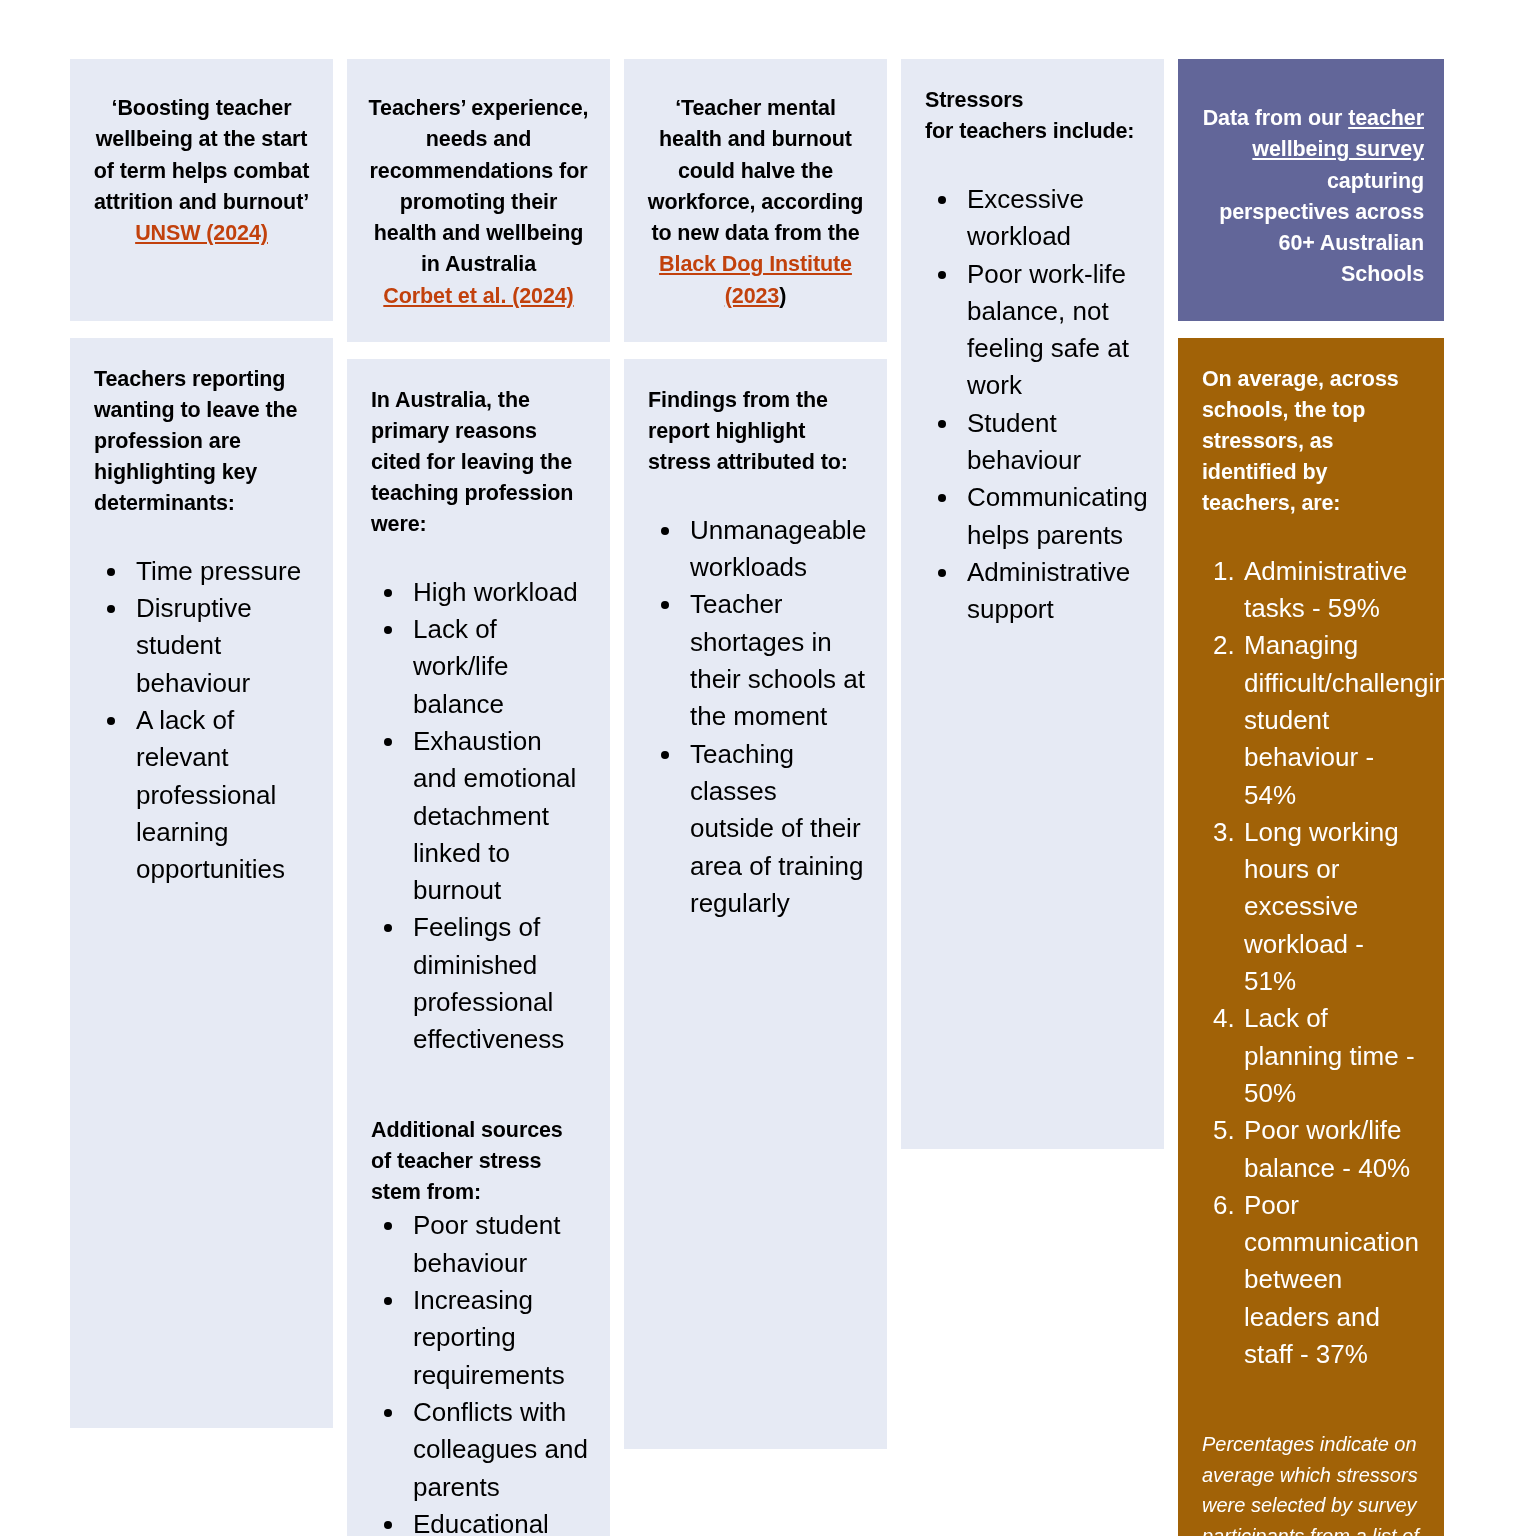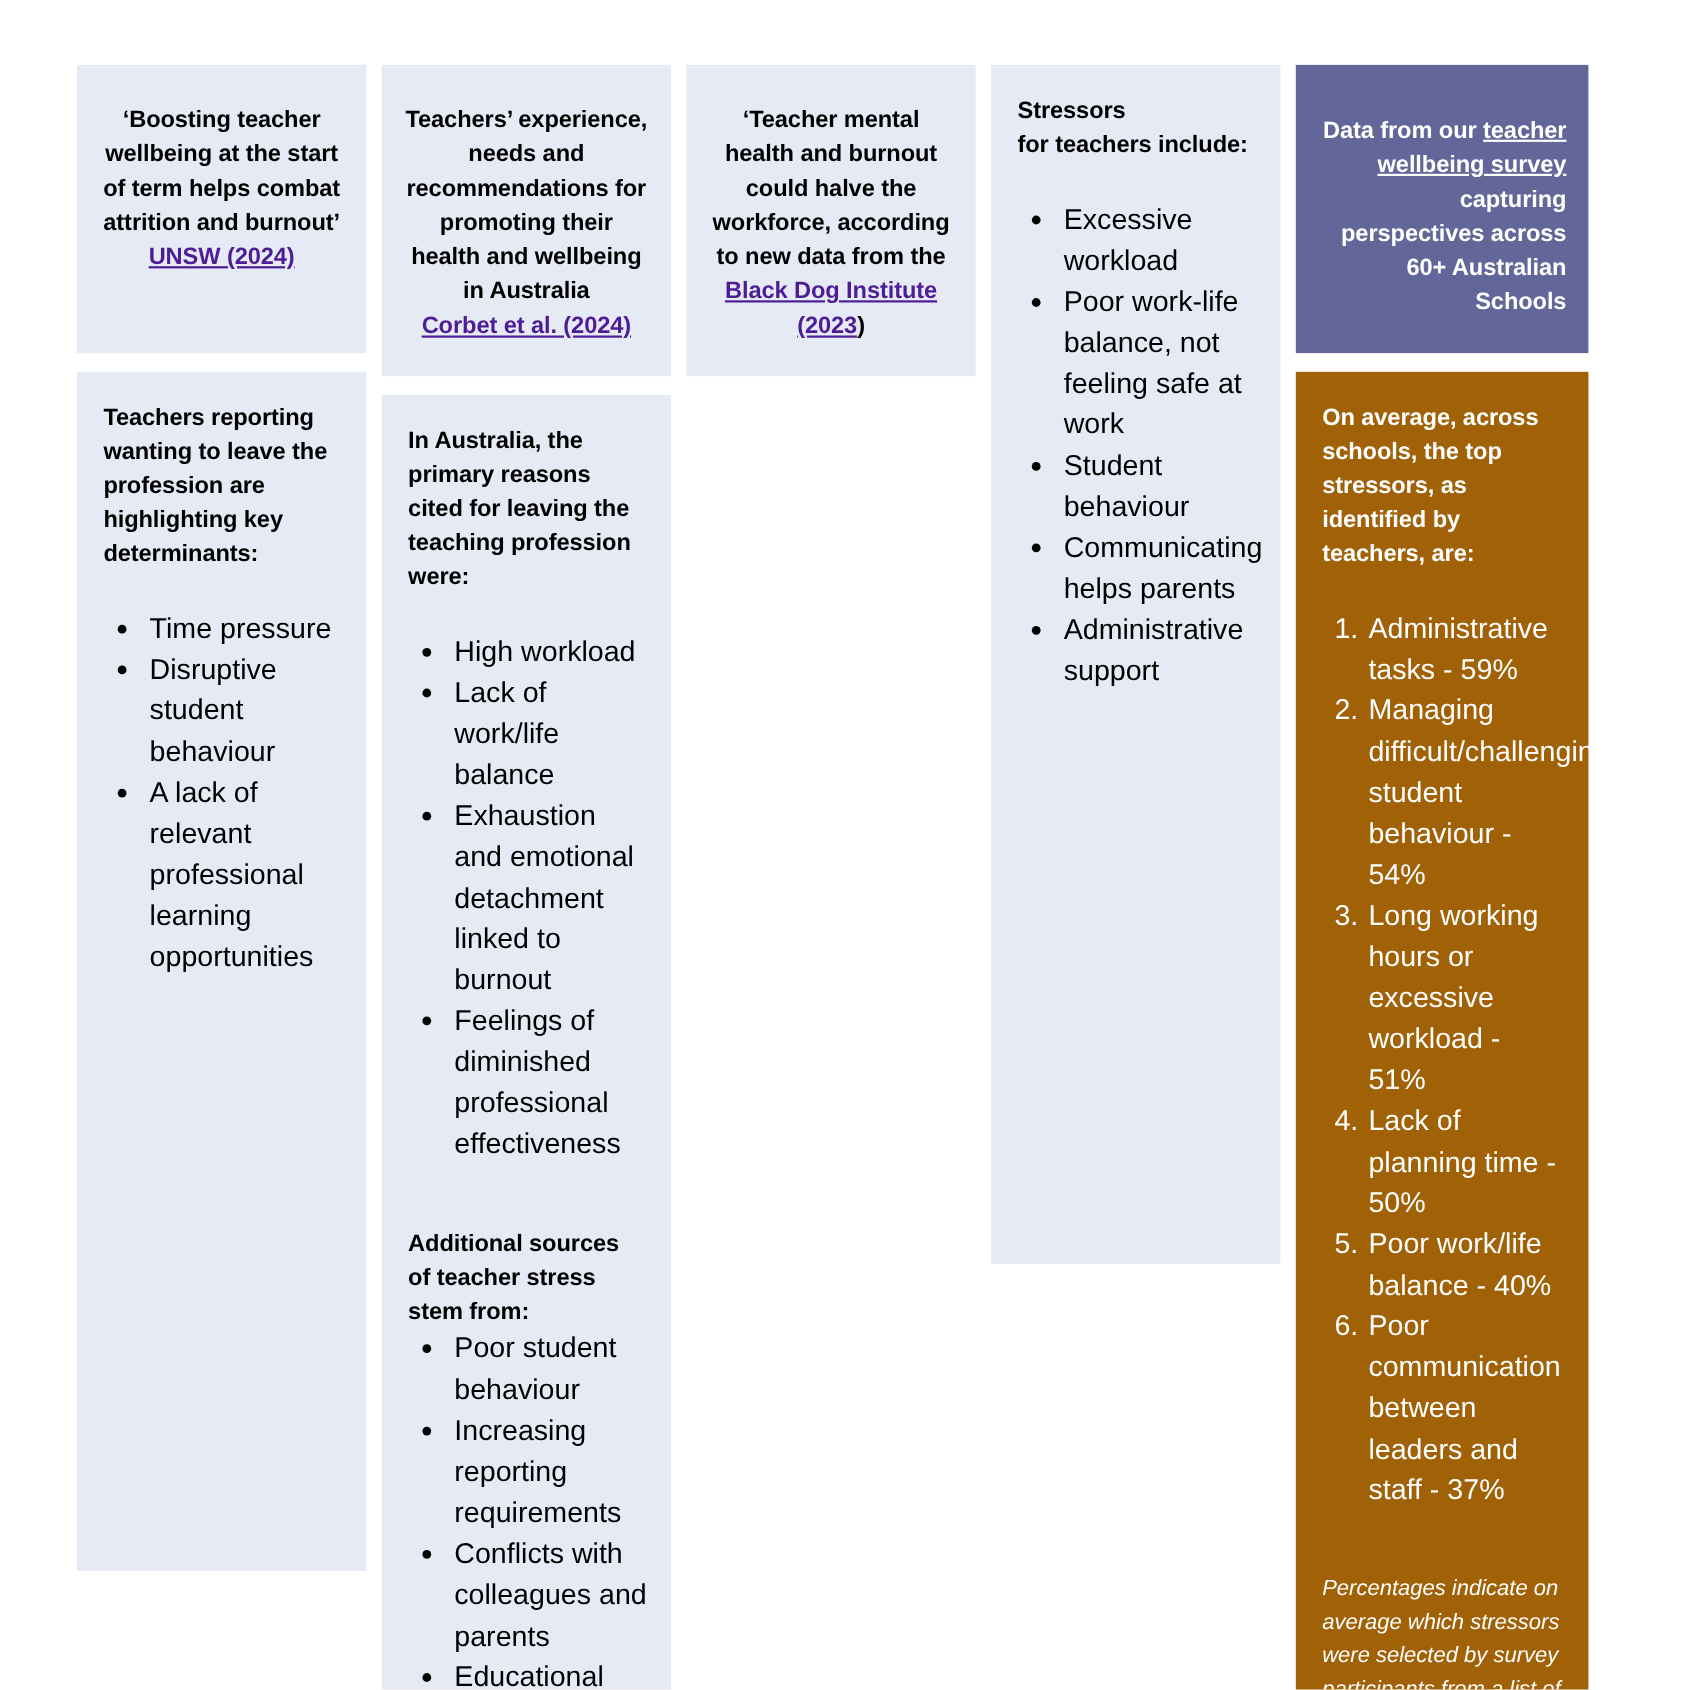--- a/index.html
+++ b/index.html
@@ -61,21 +61,21 @@
   .header-card.accent {
     background: #626699;
     padding-top: 44px;
   }
   .header-card.accent .htext {
     color: #ffffff;
     text-align: right;
   }
 
   .hlink {
-    color: #4c1d95;
+    color: #c2410c;
     text-decoration: underline;
     font-weight: bold;
   }
   .hlink.light {
     color: #ffffff;
     text-decoration: underline;
   }
   .plain {
     text-decoration: none;
   }
@@ -191,20 +191,29 @@
       </div>
     </div>
 
     <div class="column">
       <div class="header-card">
         <div class="htext">
           <span>‘Teacher mental health and burnout could halve the workforce, according to new data from the</span>
           <br>
           <span class="hlink">Black Dog Institute (2023</span><span class="plain">)</span>
         </div>
+      </div>
+      <div class="body-card">
+        <p class="lead">Findings from the report highlight stress attributed to:</p>
+        <div class="spacer-md"></div>
+        <ul class="bullets">
+          <li>Unmanageable workloads</li>
+          <li>Teacher shortages in their schools at the moment</li>
+          <li>Teaching classes outside of their area of training regularly</li>
+        </ul>
       </div>
     </div>
 
     <div class="column">
       <div class="body-card">
         <p class="lead"><span>Stressors</span><br><span>for teachers include:</span></p>
         <div class="spacer-md"></div>
         <ul class="bullets">
           <li>Excessive workload</li>
           <li>Poor work-life balance, not feeling safe at work</li>

